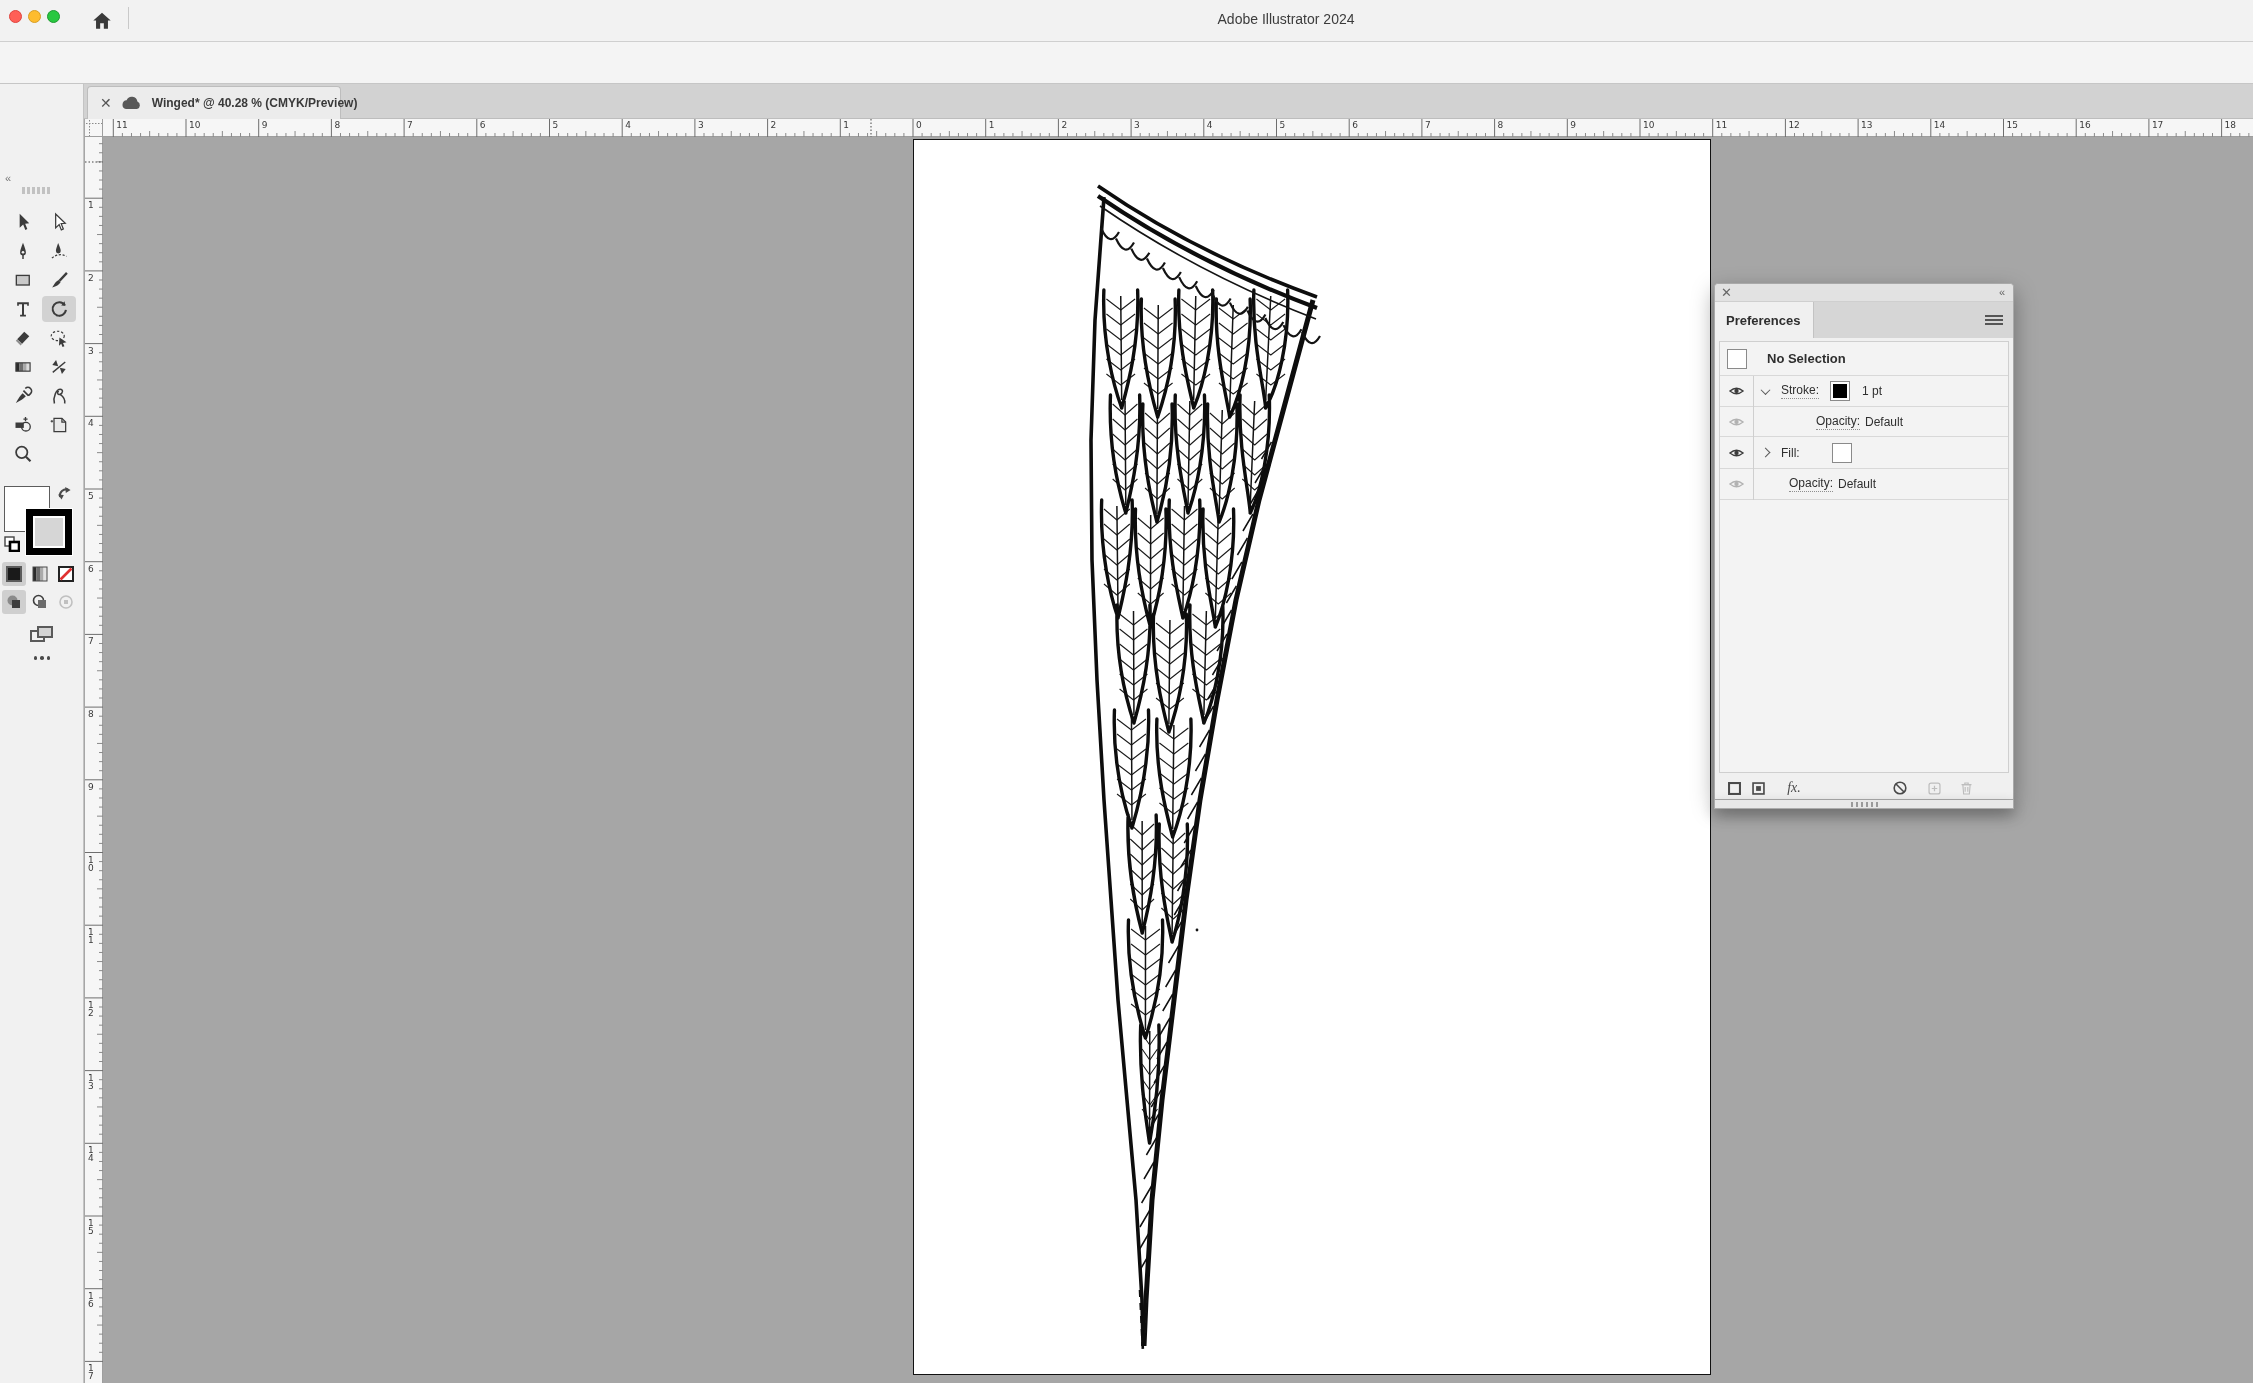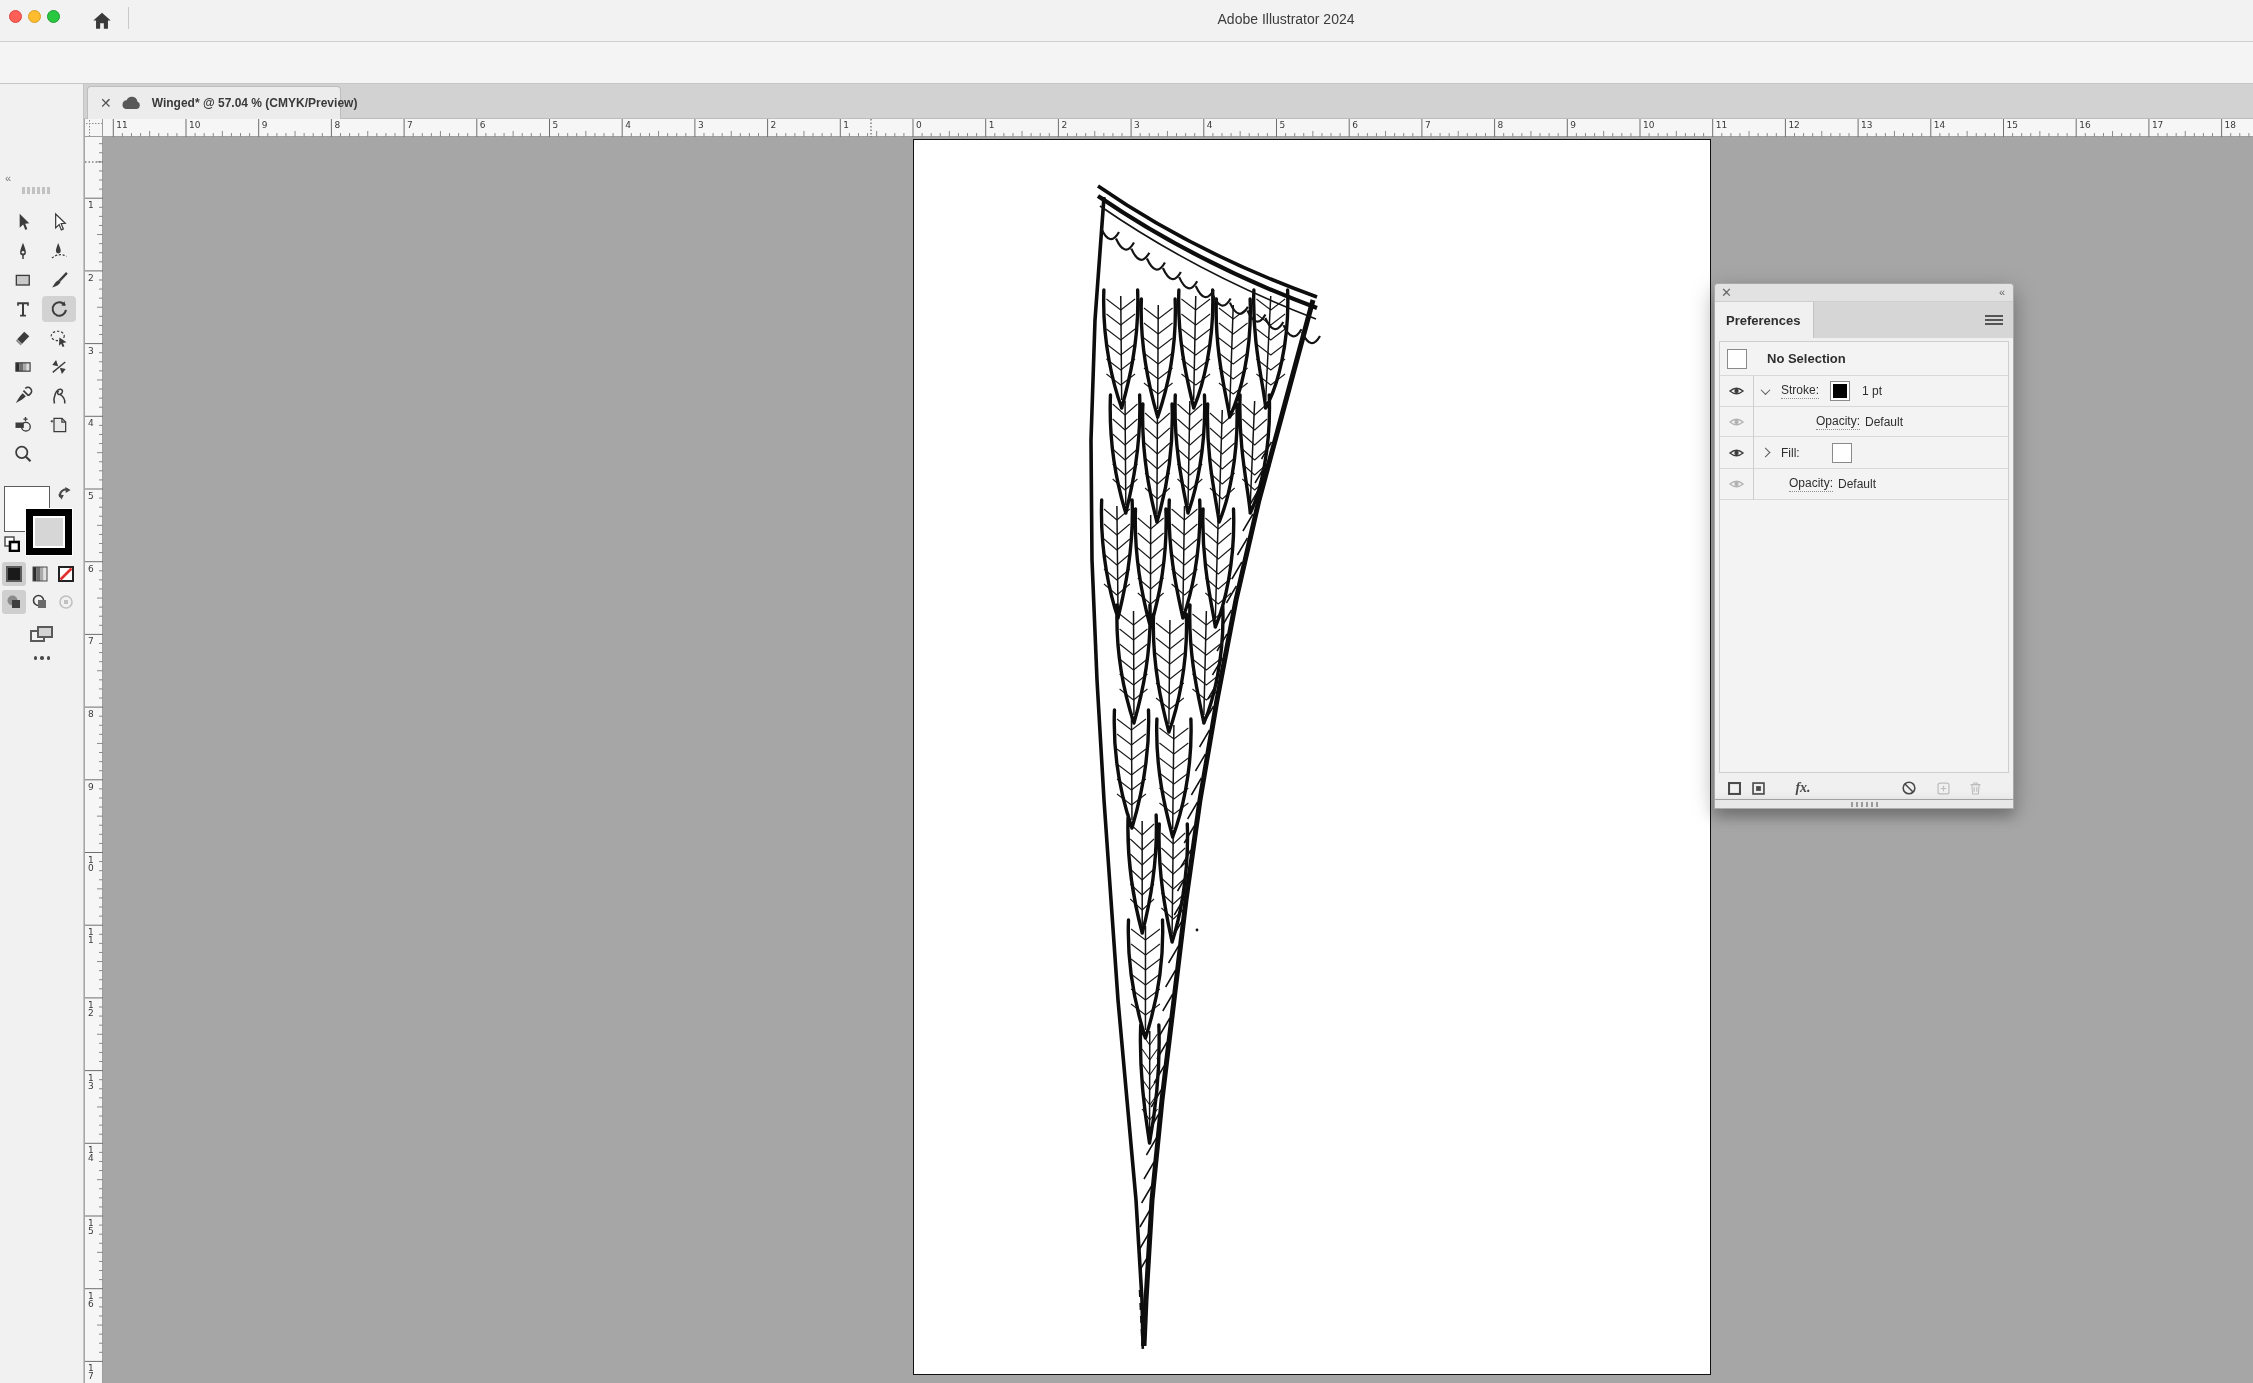--- a/index.html
+++ b/index.html
@@ -208,21 +208,21 @@
 </div>
 
 <div id="tab-bar" class="abs"></div>
 <div id="doc-tab" class="abs">
   <span class="x">✕</span>
   <span>
     <svg width="24" height="18" viewBox="0 0 24 18">
         <path d="M6 15 a4.4 4.4 0 0 1 .6-8.7 A5.6 5.6 0 0 1 17.4 7.6 A3.9 3.9 0 0 1 17 15 Z" fill="#585858"></path>
       </svg>
   </span>
-  <span class="title">Winged* @ 57.04 % (CMYK/Preview)</span>
+  <span class="title">Winged* @ 40.28 % (CMYK/Preview)</span>
 </div>
 
 <div id="ruler-corner" class="abs">
   <svg width="18" height="18" viewBox="0 0 18 18">
     <line x1="4.5" y1="1" x2="4.5" y2="17" stroke="#8a8a8a" stroke-width="1" stroke-dasharray="1.5 1.5"></line>
     <line x1="1" y1="4.5" x2="17" y2="4.5" stroke="#8a8a8a" stroke-width="1" stroke-dasharray="1.5 1.5"></line>
   </svg>
 </div>
 <div id="ruler-h" class="abs">
     <svg id="ruler-h-svg" width="2150" height="18">
@@ -959,21 +959,21 @@
       <svg width="15" height="15" viewBox="0 0 22 22">
           <rect x="3" y="3" width="16" height="16" fill="none" stroke="#4a4a4a" stroke-width="3"></rect>
         </svg>
     </span>
     <span class="pb-icon">
       <svg width="15" height="15" viewBox="0 0 22 22">
           <rect x="3" y="3" width="16" height="16" fill="none" stroke="#4a4a4a" stroke-width="2.4"></rect>
           <rect x="7.5" y="7.5" width="7" height="7" fill="#4a4a4a"></rect>
         </svg>
     </span>
-    <span class="pb-icon" style="margin-left:21px;font-weight:bold;">
+    <span class="pb-icon" style="margin-left:12px;">
       <span id="fx-label">fx.</span>
     </span>
     <span class="pb-icon" style="margin-left:82px;">
       <svg width="16" height="16" viewBox="0 0 22 22">
           <circle cx="11" cy="11" r="8" fill="none" stroke="#4a4a4a" stroke-width="2.2"></circle>
           <line x1="5.5" y1="5.5" x2="16.5" y2="16.5" stroke="#4a4a4a" stroke-width="2.2"></line>
         </svg>
     </span>
     <span class="pb-icon" style="margin-left:10px;">
       <svg width="15" height="15" viewBox="0 0 22 22">

